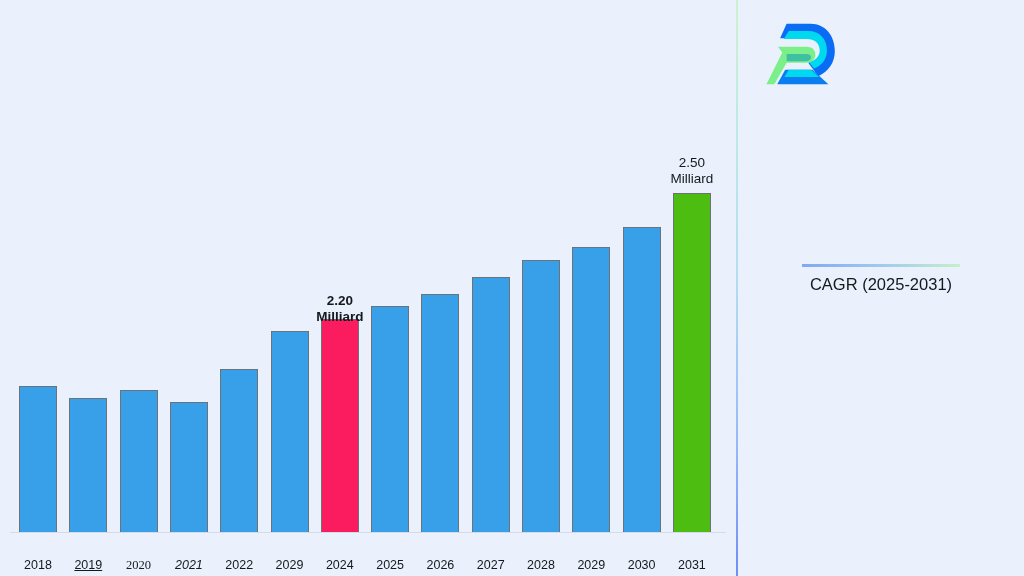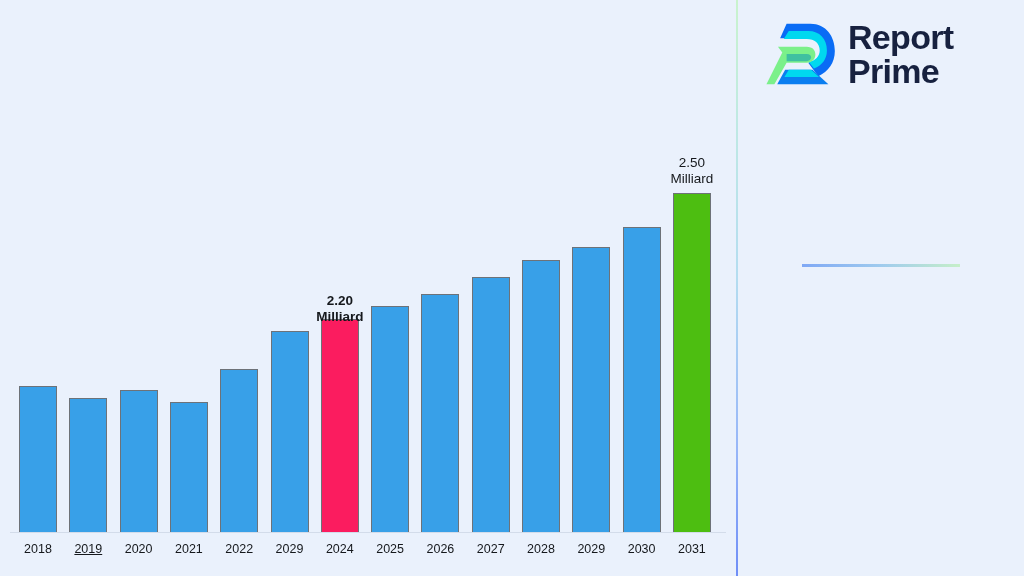--- a/index.html
+++ b/index.html
@@ -63,21 +63,21 @@
   .bar-value-label {
     position: absolute;
     text-align: center;
     font-size: 13.5px;
     line-height: 16px;
     color: #15181c;
     white-space: pre-line;
   }
   .tick-label {
     position: absolute;
-    top: 542px;
+    top: 558px;
     text-align: center;
     font-size: 12.5px;
     line-height: 15px;
     color: #15181c;
   }
 
   
   #panel-divider {
     position: absolute;
     left: 736px; top: 0;
@@ -158,22 +158,22 @@
           <div class="bar blue" title="2027: 2.3 Milliard" style="left: 471.7px; width: 38px; height: 255.218px; top: 276.782px;"></div>
           <div class="bar blue" title="2028: 2.34 Milliard" style="left: 522px; width: 38px; height: 271.954px; top: 260.046px;"></div>
           <div class="bar blue" title="2029: 2.37 Milliard" style="left: 572.3px; width: 38px; height: 284.506px; top: 247.494px;"></div>
           <div class="bar blue" title="2030: 2.42 Milliard" style="left: 622.6px; width: 38px; height: 305.425px; top: 226.575px;"></div>
           <div class="bar green" title="2031: 2.5 Milliard" style="left: 672.9px; width: 38px; height: 338.897px; top: 193.103px;"></div>
         </div>
       <div id="axis-line"></div>
       <div id="ticks-layer">
           <div class="tick-label" style="left: 13px; width: 50px;">2018</div>
           <div class="tick-label" style="left: 63.3px; width: 50px; text-decoration: underline;">2019</div>
-          <div class="tick-label" style="left: 113.6px; width: 50px;">2020</div>
-          <div class="tick-label" style="left: 163.9px; width: 50px;">2021</div>
+          <div class="tick-label" style="left: 113.6px; width: 50px; font-family: Liberation Serif, serif;">2020</div>
+          <div class="tick-label" style="left: 163.9px; width: 50px; font-style: italic;">2021</div>
           <div class="tick-label" style="left: 214.2px; width: 50px;">2022</div>
           <div class="tick-label" style="left: 264.5px; width: 50px;">2029</div>
           <div class="tick-label" style="left: 314.8px; width: 50px;">2024</div>
           <div class="tick-label" style="left: 365.1px; width: 50px;">2025</div>
           <div class="tick-label" style="left: 415.4px; width: 50px;">2026</div>
           <div class="tick-label" style="left: 465.7px; width: 50px;">2027</div>
           <div class="tick-label" style="left: 516px; width: 50px;">2028</div>
           <div class="tick-label" style="left: 566.3px; width: 50px;">2029</div>
           <div class="tick-label" style="left: 616.6px; width: 50px;">2030</div>
           <div class="tick-label" style="left: 666.9px; width: 50px;">2031</div>
@@ -193,22 +193,21 @@
 
     <div id="logo-block">
       <svg id="logo-mark" viewBox="0 0 100 100" xmlns="http://www.w3.org/2000/svg">
         <path d="M30 8 L63 8 C85 8 97 26 97 46 C97 62 88 75 74 81 L60 62 C70 60 77 54 77 45 C77 35 70 28 59 28 L21 28 Z" fill="#0a6cf5"></path>
         <path d="M33 18 L60 18 C76 18 86 29 86 45 C86 57 79 66 68 70 L61 61 C70 59 76 53 76 45 C76 35 69 29 58 29 L26 29 Z" fill="#00d8ef"></path>
         <path d="M18 40 L58 40 C66 40 70 45 70 51 C70 57 65 62 58 62 L30 62 L13 92 L2 92 L24 48 Z" fill="#7bf08a"></path>
         <path d="M30 50 L58 50 C62 50 64 52 64 55 C64 58 61 60 58 60 L30 60 Z" fill="#3fc0a0"></path>
         <path d="M28 72 L66 72 L88 92 L17 92 Z" fill="#0a7ef0"></path>
         <path d="M33 72 L64 72 L75 82 L27 82 Z" fill="#00d8ef"></path>
       </svg>
-      <div id="logo-wordmark">Report
-Prime</div>
     </div>
 
     <div id="cagr-block">
       <div id="cagr-divider"></div>
+      <div id="cagr-caption">CAGR (2025-2031)</div>
     </div>
 
   </div>
 </div>
 
 </body></html>

